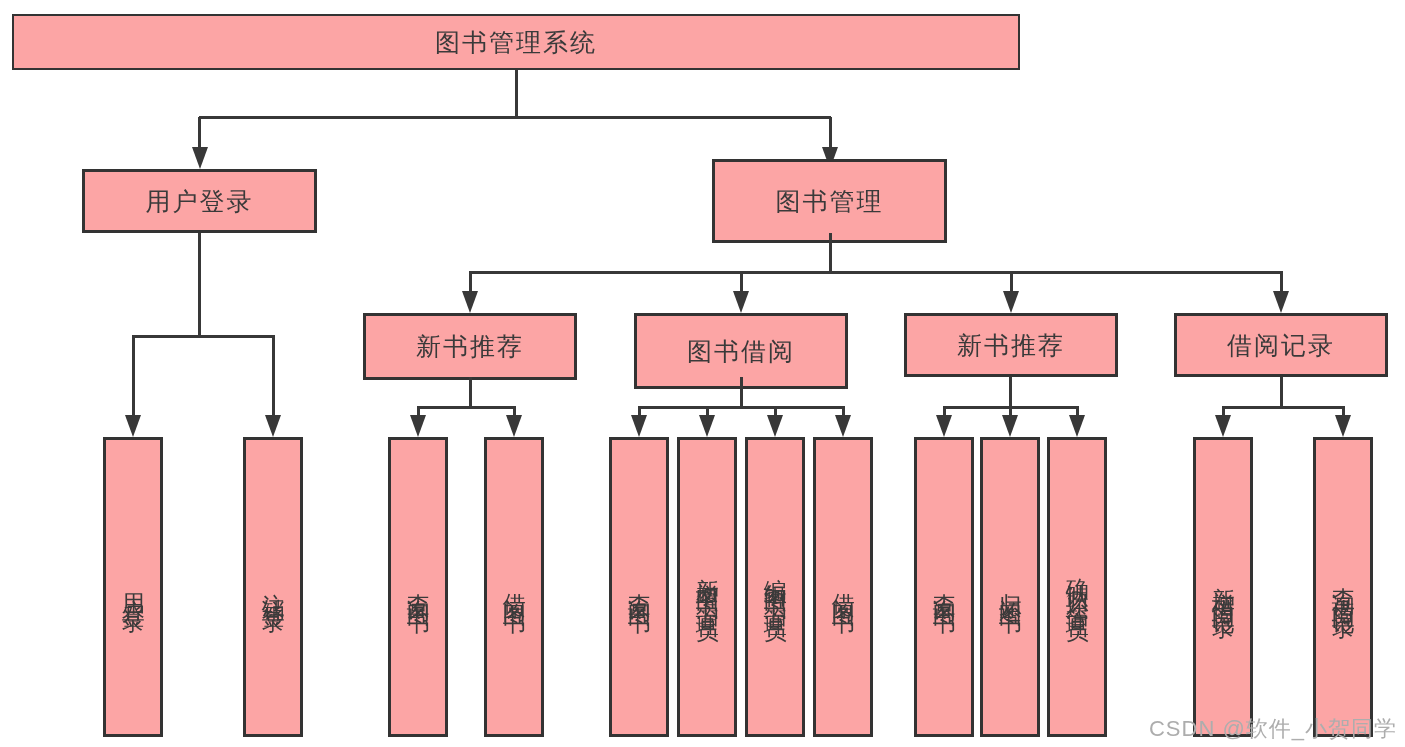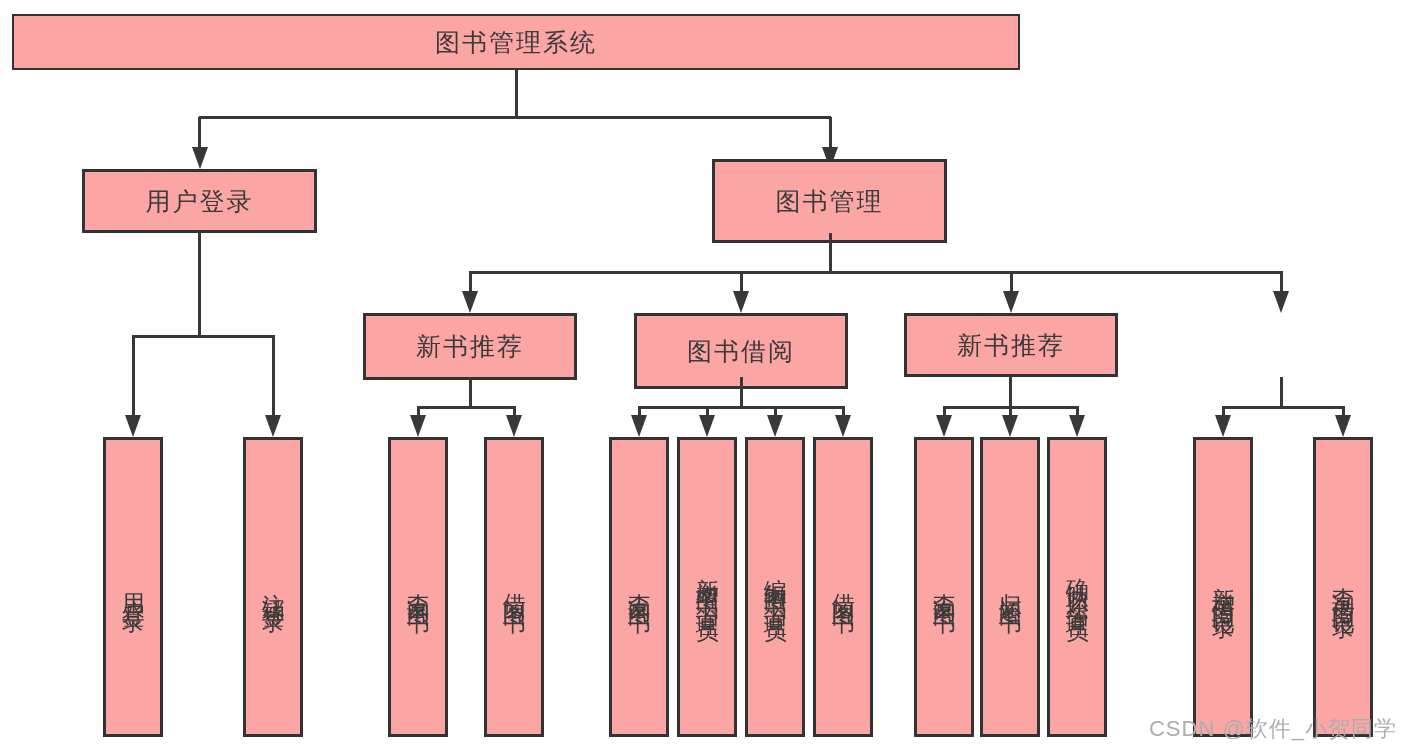--- a/index.html
+++ b/index.html
@@ -67,20 +67,23 @@
   <div class="ah" style="left:1273px;top:291px"></div>
 
   <div class="box" style="left:363px;top:313px;width:214px;height:67px">
     <span class="lbl">新书推荐</span>
   </div>
   <div class="box" style="left:634px;top:313px;width:214px;height:76px">
     <span class="lbl">图书借阅</span>
   </div>
   <div class="box" style="left:904px;top:313px;width:214px;height:64px">
     <span class="lbl">新书推荐</span>
+  </div>
+  <div class="box" style="left:1174px;top:313px;width:214px;height:64px">
+    <span class="lbl">借阅记录</span>
   </div>
 
   <div class="vl" style="left:469px;top:377px;height:32px"></div>
   <div class="hl" style="left:417px;top:406px;width:99px"></div>
   <div class="vl" style="left:417px;top:406px;height:11px"></div>
   <div class="ah" style="left:410px;top:415px"></div>
   <div class="vl" style="left:513px;top:406px;height:11px"></div>
   <div class="ah" style="left:506px;top:415px"></div>
 
   <div class="vl" style="left:740px;top:377px;height:32px"></div>

